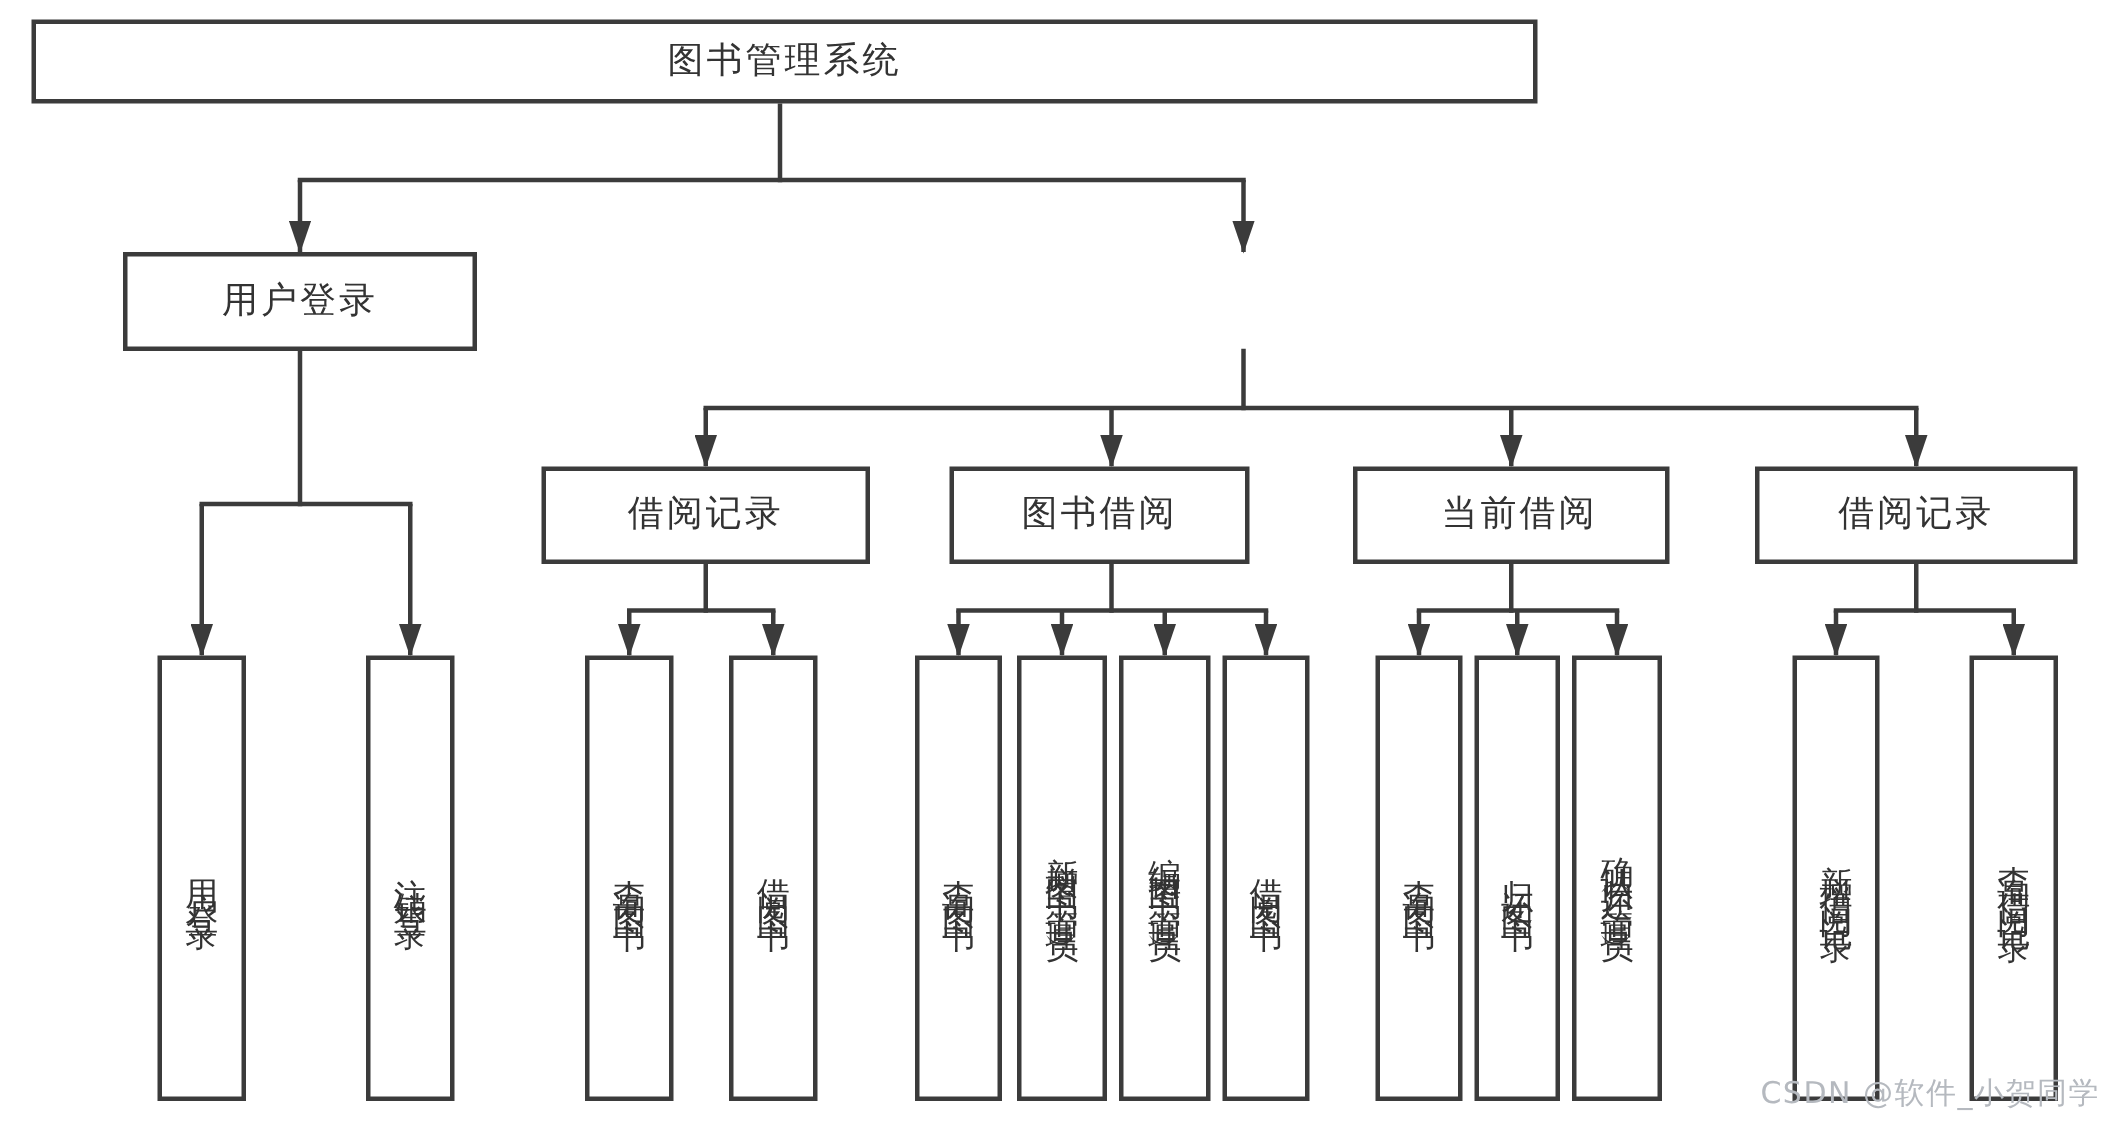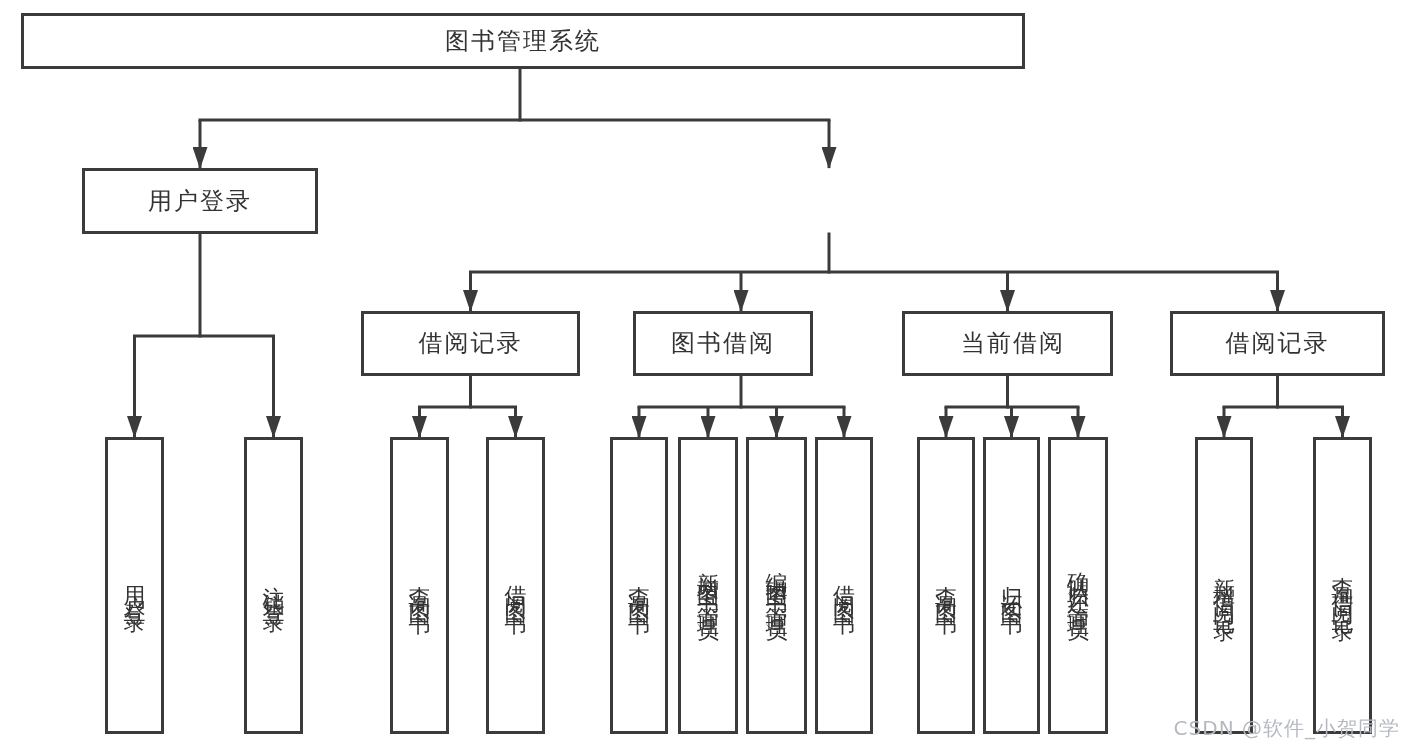--- a/index.html
+++ b/index.html
@@ -19,21 +19,21 @@
     font-size:22px;letter-spacing:9px;line-height:1;
   }
   .v-node.long span{letter-spacing:7px;}
   
   #node-root{left:21px;top:13px;width:1004px;height:56px;}
   
   #node-user-login{left:82px;top:168px;width:236px;height:66px;}
   #node-book-mgmt{left:710px;top:168px;width:238px;height:66px;}
   
   #node-new-book-rec{left:361px;top:311px;width:219px;height:65px;}
-  #node-book-borrow{left:633px;top:311px;width:180px;height:65px;}
+  #node-book-borrow{left:633px;top:311px;width:200px;height:65px;}
   #node-current-borrow{left:902px;top:311px;width:211px;height:65px;padding-left:11px;}
   #node-borrow-record{left:1170px;top:311px;width:215px;height:65px;}
   
   .leaf{top:437px;height:297px;}
   #leaf-ul-login{left:105px;width:59px;}
   #leaf-ul-logout{left:244px;width:59px;}
   #leaf-nb-query{left:390px;width:59px;}
   #leaf-nb-borrow{left:486px;width:59px;}
   #leaf-bb-query{left:610px;width:58px;}
   #leaf-bb-add{left:678px;width:60px;}

